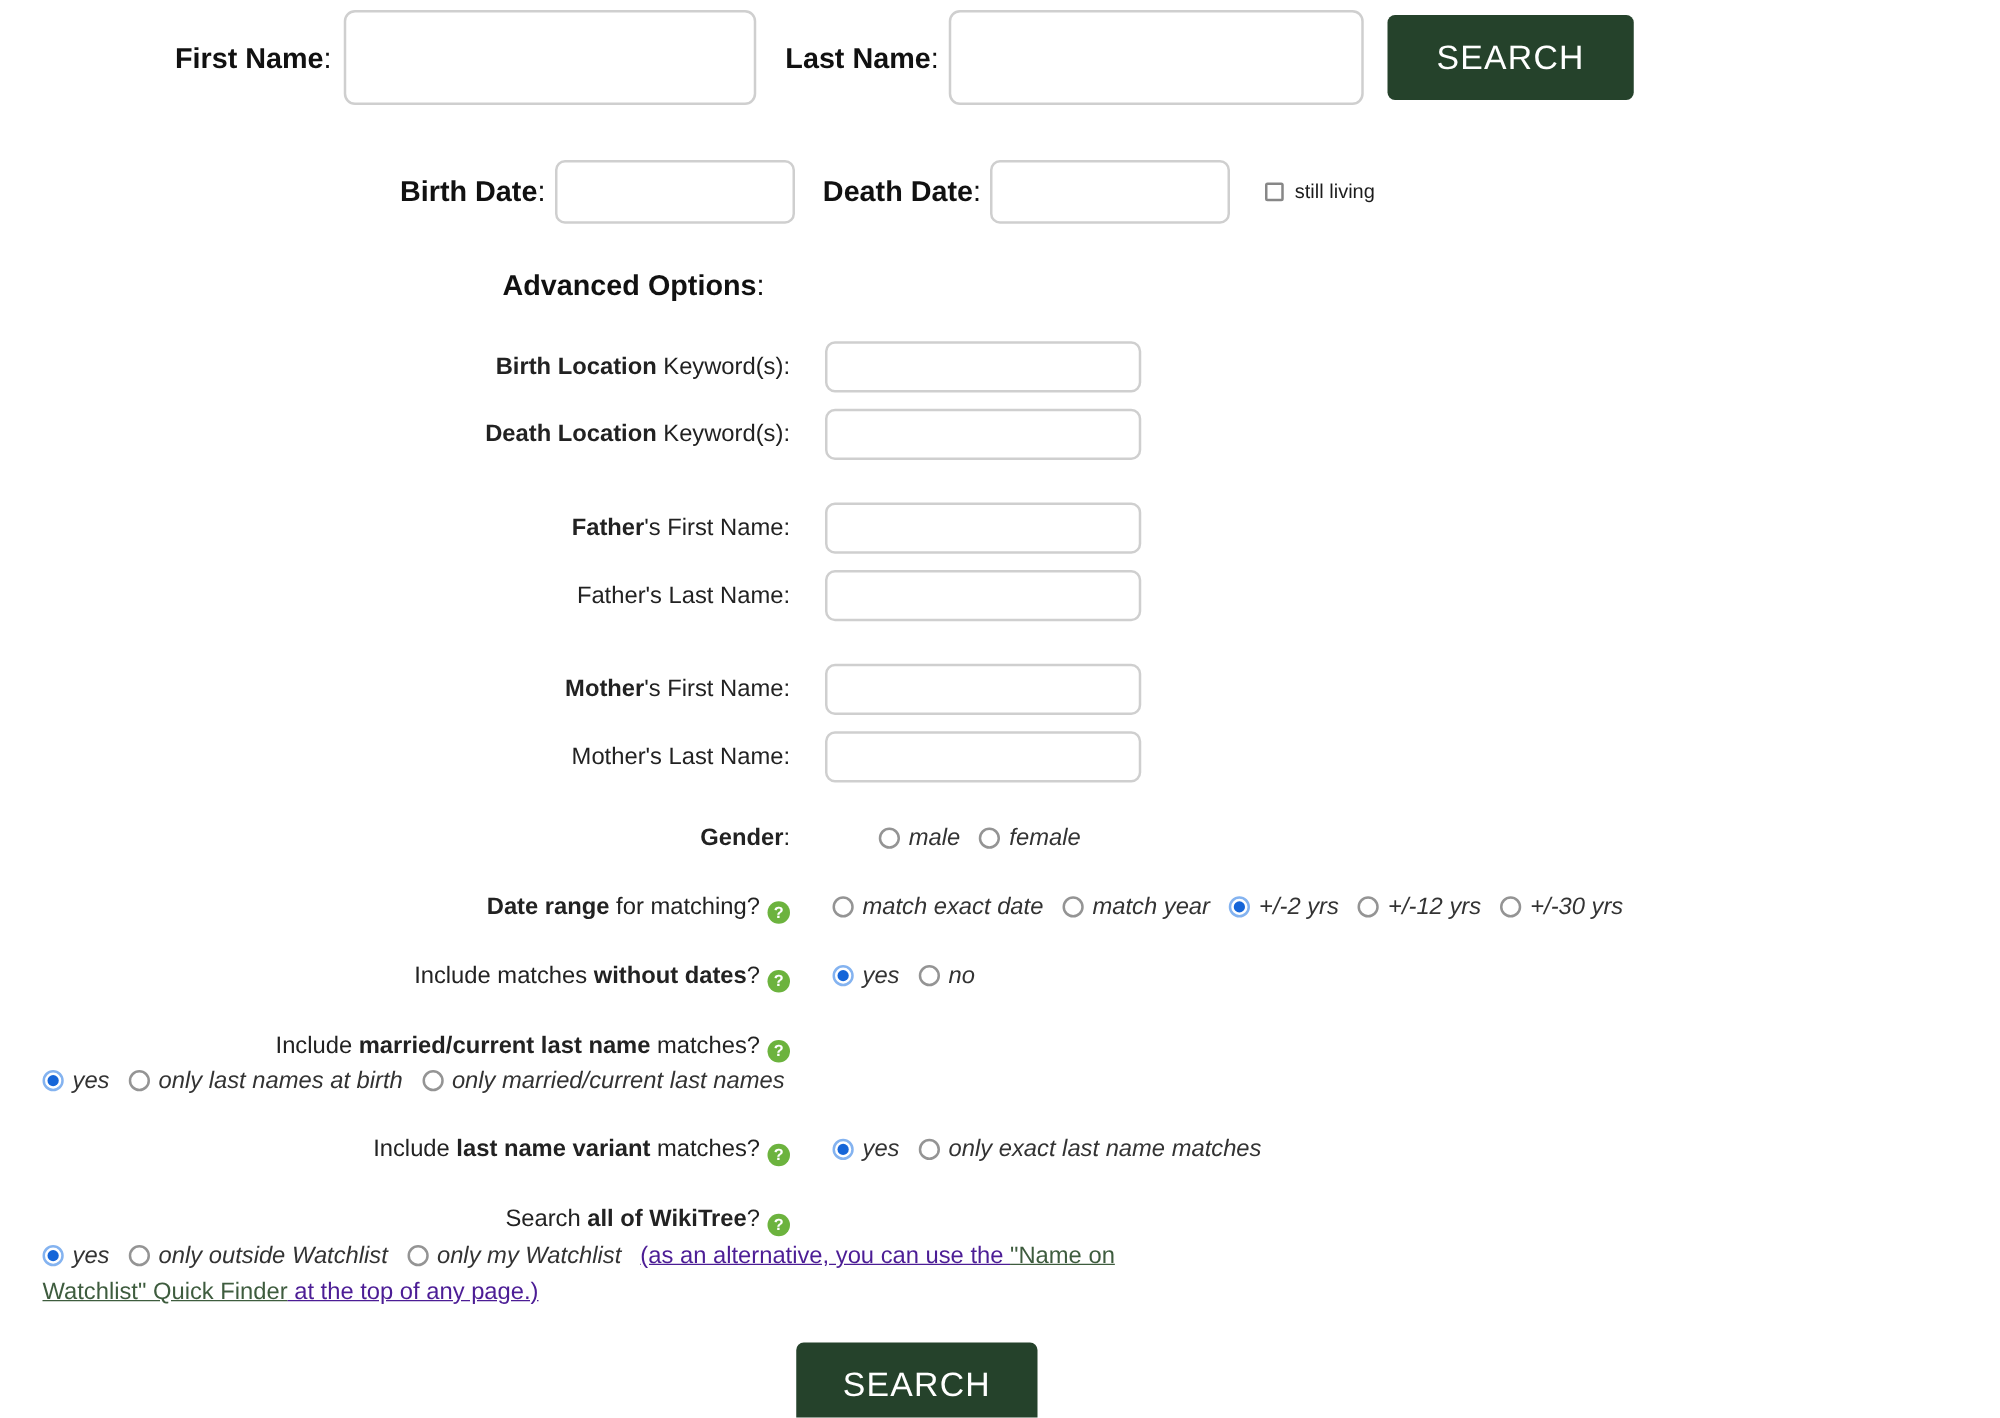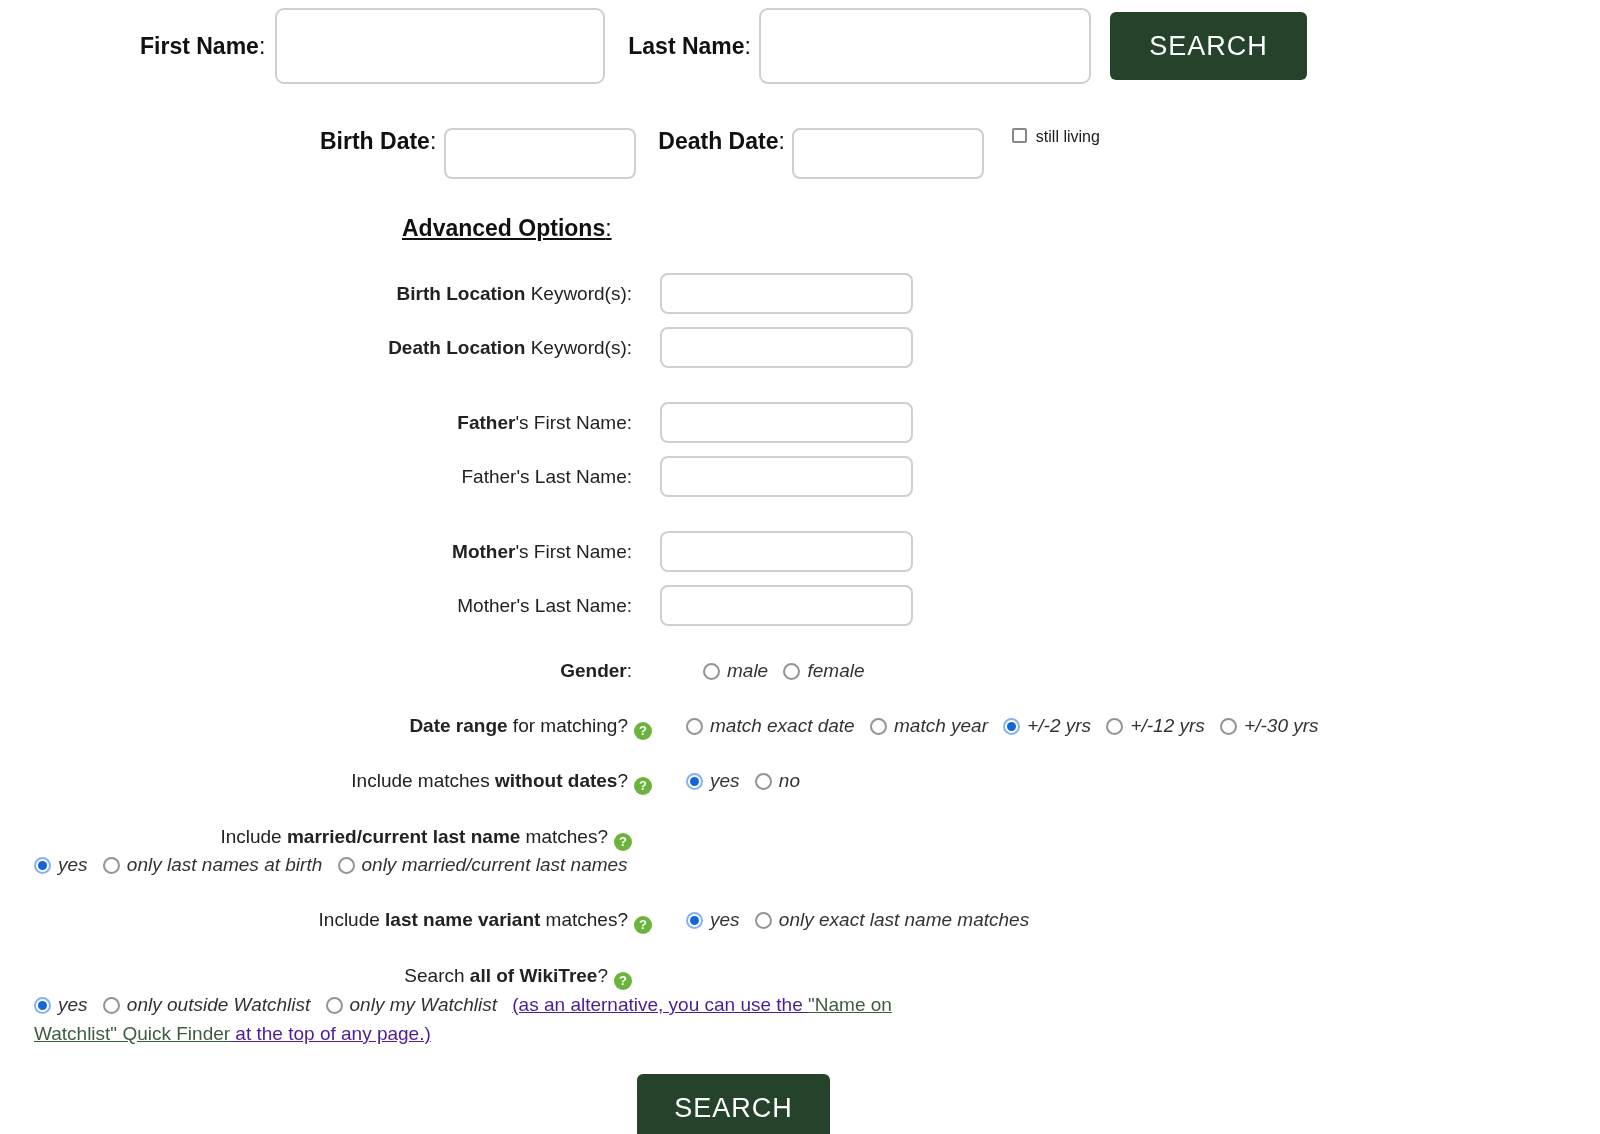--- a/index.html
+++ b/index.html
@@ -17,54 +17,54 @@
     font-size: 22px; padding: 0 12px; outline: none; background: #fff;
   }
   .search-btn {
     background: var(--button-green, #25422b); color: #ffffff; border: none;
     border-radius: 6px; font-family: "Liberation Sans", sans-serif;
     font-size: 27px; letter-spacing: 1px; cursor: pointer;
   }
   .search-btn.top { width: 197px; height: 68px; margin-left: 19px; }
 
   
-  .row2 { display: flex; margin: 44px 0 0 320px; }
+  .row2 { display: flex; align-items: center; margin: 44px 0 0 320px; }
   .input-md {
     width: 192px; height: 51px; border: 2px solid #cfcfcf; border-radius: 8px;
     font-size: 20px; padding: 0 10px; outline: none; background: #fff;
   }
   .checkbox {
     display: inline-block; width: 15px; height: 15px; border: 2px solid #878787;
     border-radius: 2px; background: #fff; margin-left: 28px; flex: none;
   }
   .still-living { font-size: 16px; font-weight: 400; color: #1c1c1c; margin-left: 9px; white-space: nowrap; }
 
   
-  .adv-heading { margin: 34px 0 0 402px; font-size: 23px; font-weight: 700; color: #111; line-height: 30px; text-decoration: underline; }
+  .adv-heading { margin: 34px 0 0 402px; font-size: 23px; font-weight: 700; color: #111; line-height: 30px; }
   .adv-heading .colon { font-weight: 400; }
 
   
   .arow { display: flex; align-items: center; }
   .flabel { width: 632px; text-align: right; font-size: 19px; color: #222; flex: none; }
   .flabel b, .biglabel b { font-weight: 700; }
   .flabel .pre, .flabel .post { font-weight: 400; }
   .fctrl { margin-left: 28px; }
   .input-sm {
     width: 253px; height: 41px; border: 2px solid #cfcfcf; border-radius: 8px;
     font-size: 18px; padding: 0 10px; outline: none; background: #fff;
   }
   .mt30 { margin-top: 30px; }
   .mt13 { margin-top: 13px; }
   .mt34 { margin-top: 34px; }
 
   
   .radio-row { align-items: flex-start; }
   .radio-row .flabel, .radio-row .fctrl { line-height: 28px; }
   .radio-row.gender { margin-top: 31px; gap: 37px; }
-  .radio-row.gap27 { margin-top: 27px; padding-left: 20px; }
+  .radio-row.gap27 { margin-top: 27px; }
   .radio-row.gap28 { margin-top: 28px; flex-direction: column; }
   .fctrl.radios { padding-left: 6px; color: #333; font-size: 19px; }
   .fctrl.wide { width: 887px; line-height: 29px; }
 
   .opt { white-space: nowrap; margin-right: 10px; font-style: italic; }
   .radio {
     display: inline-block; width: 17px; height: 17px; border: 2px solid #949494;
     border-radius: 50%; background: #fff; vertical-align: -3px; margin-right: 7px;
     position: relative;
   }

